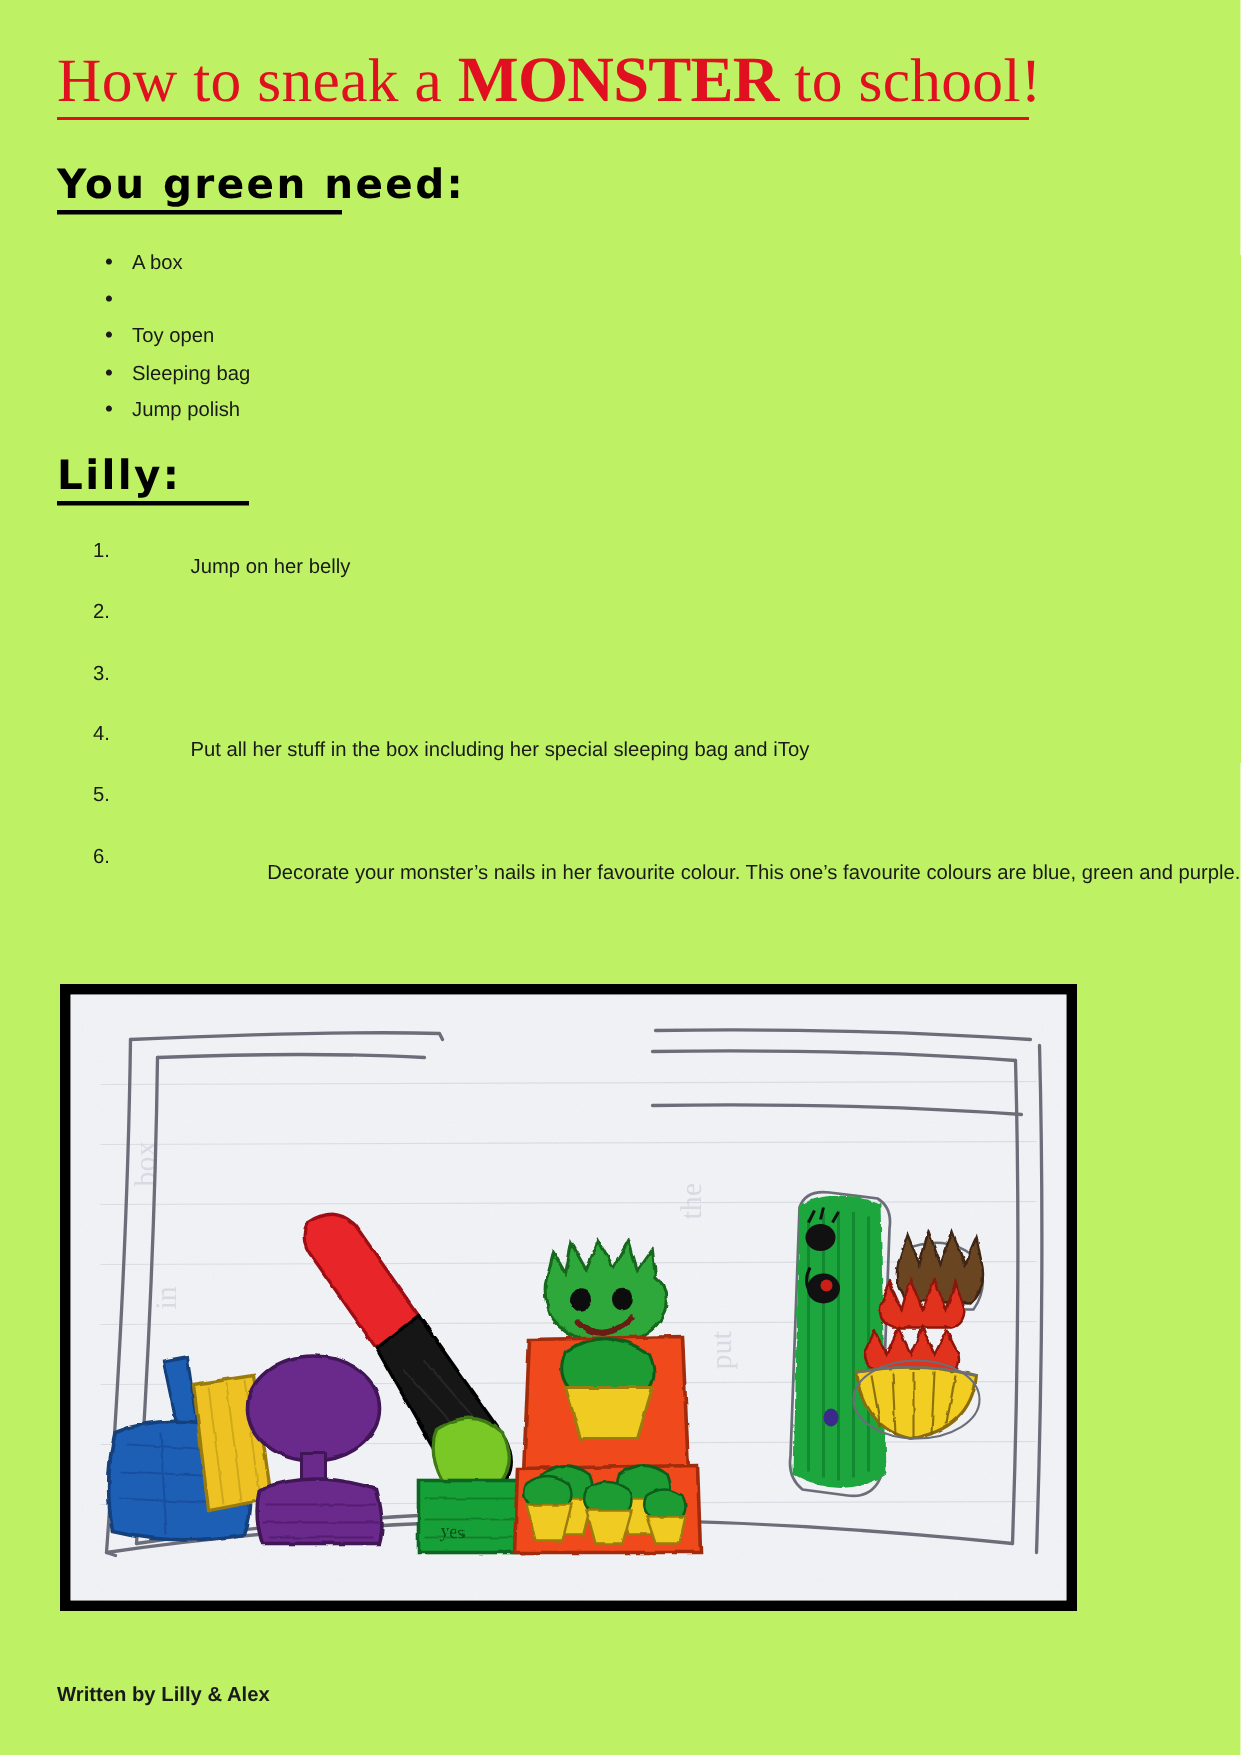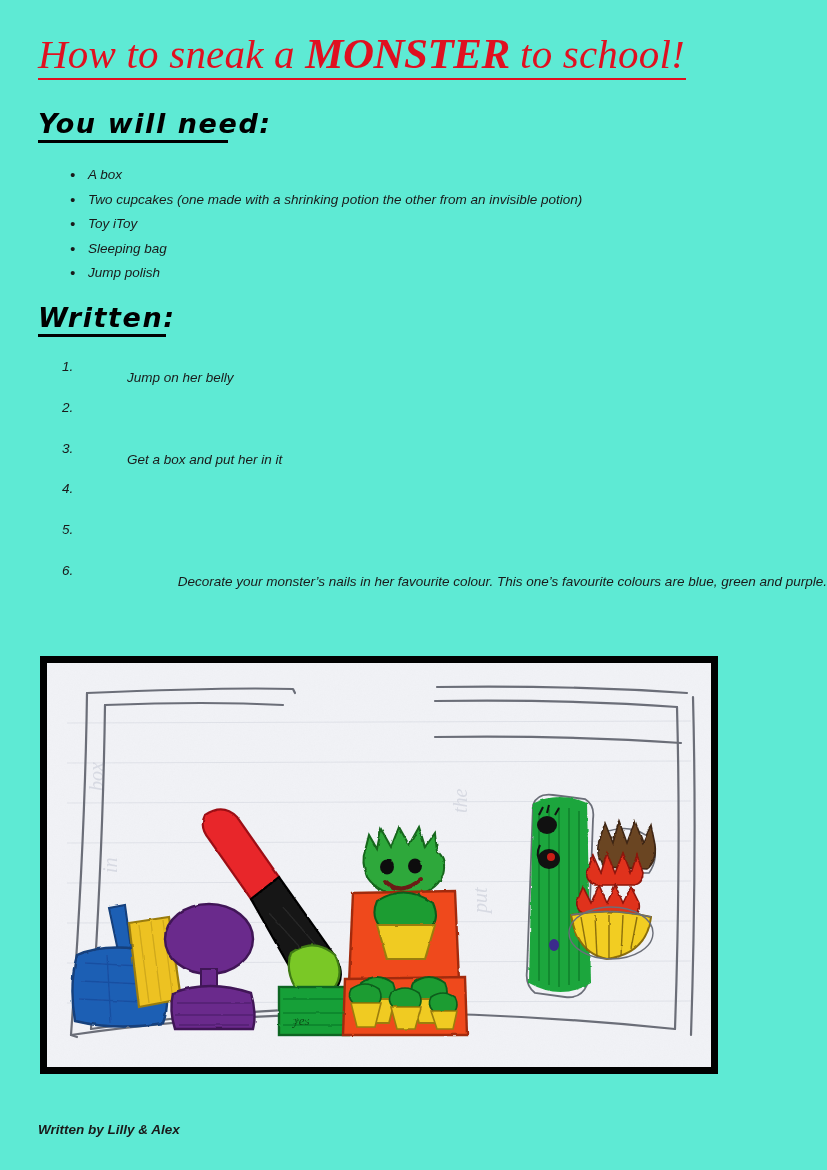--- a/index.html
+++ b/index.html
@@ -12,22 +12,21 @@
     height: 1170px;
     position: relative;
     overflow: hidden;
     font-family: "Liberation Sans", sans-serif;
     color: #1a1a1a;
   }
 
   .page {
     position: absolute;
     inset: 0;
-    background: #5eead4;
-    font-style: italic;
+    background: #bef264;
   }
 
   
   .doc-title {
     position: absolute;
     left: 38px;
     top: 30px;
     width: 760px;
     font-family: "Liberation Serif", "DejaVu Serif", serif;
     font-size: 41px;
@@ -171,63 +170,62 @@
 </head>
 <body>
 
 <div class="page">
 
   <div class="doc-title">
     <span>How to sneak a </span><span class="t-strong">MONSTER</span><span> to school!</span>
   </div>
   <div class="title-rule"></div>
 
-  <div class="section-heading" id="heading-need">You will need:</div>
+  <div class="section-heading" id="heading-need">You green need:</div>
   <div class="heading-rule" id="rule-need"></div>
 
   <div class="bullet-list">
     <div class="bullet-item">
       <span class="dot">•</span>
       <span class="btxt">A box</span>
     </div>
     <div class="bullet-item">
       <span class="dot">•</span>
-      <span class="btxt">Two cupcakes (one made with a shrinking potion the other from an invisible potion)</span>
     </div>
     <div class="bullet-item">
       <span class="dot">•</span>
-      <span class="btxt">Toy iToy</span>
+      <span class="btxt">Toy open</span>
     </div>
     <div class="bullet-item">
       <span class="dot">•</span>
       <span class="btxt">Sleeping bag</span>
     </div>
     <div class="bullet-item">
       <span class="dot">•</span>
       <span class="btxt">Jump polish</span>
     </div>
   </div>
 
-  <div class="section-heading" id="heading-method">Written:</div>
+  <div class="section-heading" id="heading-method">Lilly:</div>
   <div class="heading-rule" id="rule-method"></div>
 
   <div class="num-list">
     <div class="num-item">
       <span class="num">1.</span>
       <span class="ntxt">Jump on her belly</span>
     </div>
     <div class="num-item">
       <span class="num">2.</span>
     </div>
     <div class="num-item">
       <span class="num">3.</span>
-      <span class="ntxt">Get a box and put her in it</span>
     </div>
     <div class="num-item">
       <span class="num">4.</span>
+      <span class="ntxt">Put all her stuff in the box including her special sleeping bag and iToy</span>
     </div>
     <div class="num-item">
       <span class="num">5.</span>
     </div>
     <div class="num-item wrap">
       <span class="num">6.</span>
       <span class="ntxt">Decorate your monster’s nails in her favourite colour. This one’s favourite colours are blue, green and purple.</span>
     </div>
   </div>
 

